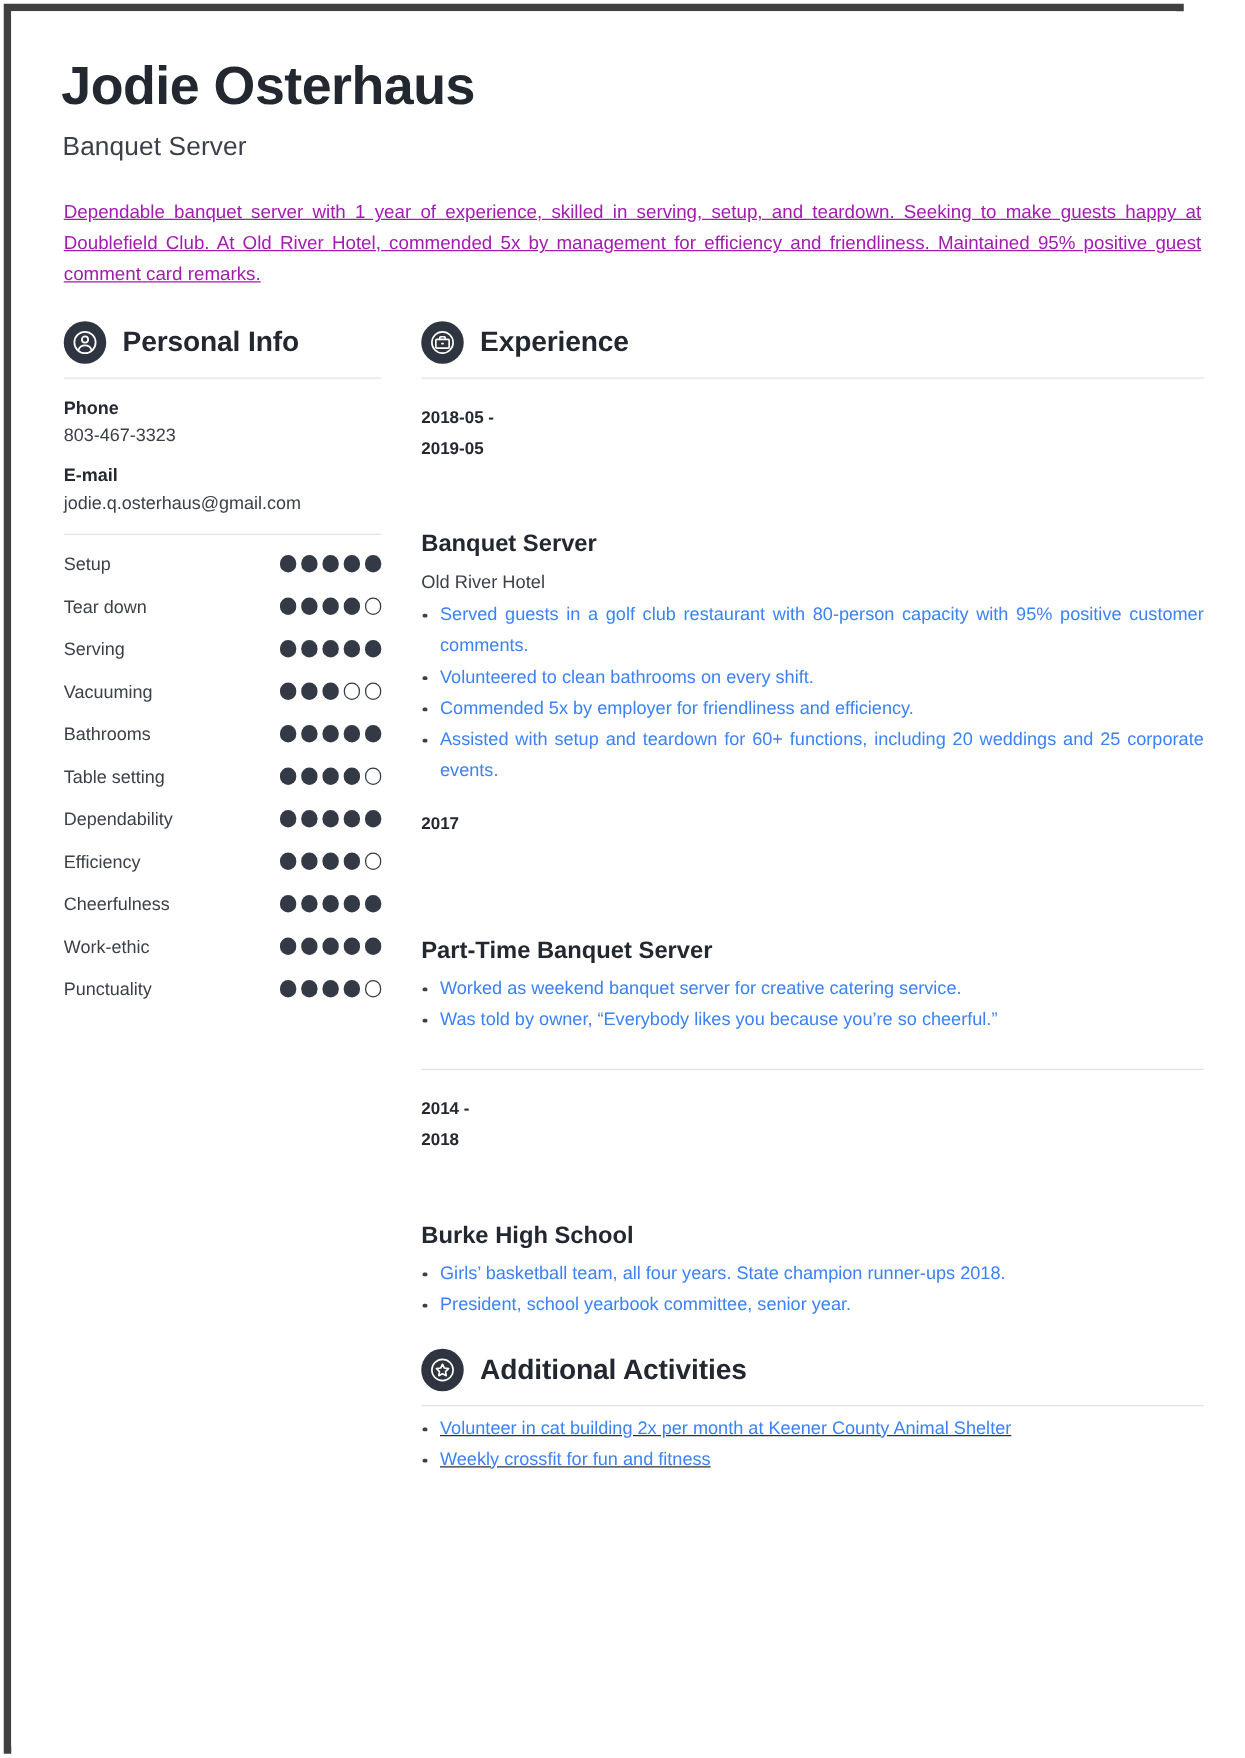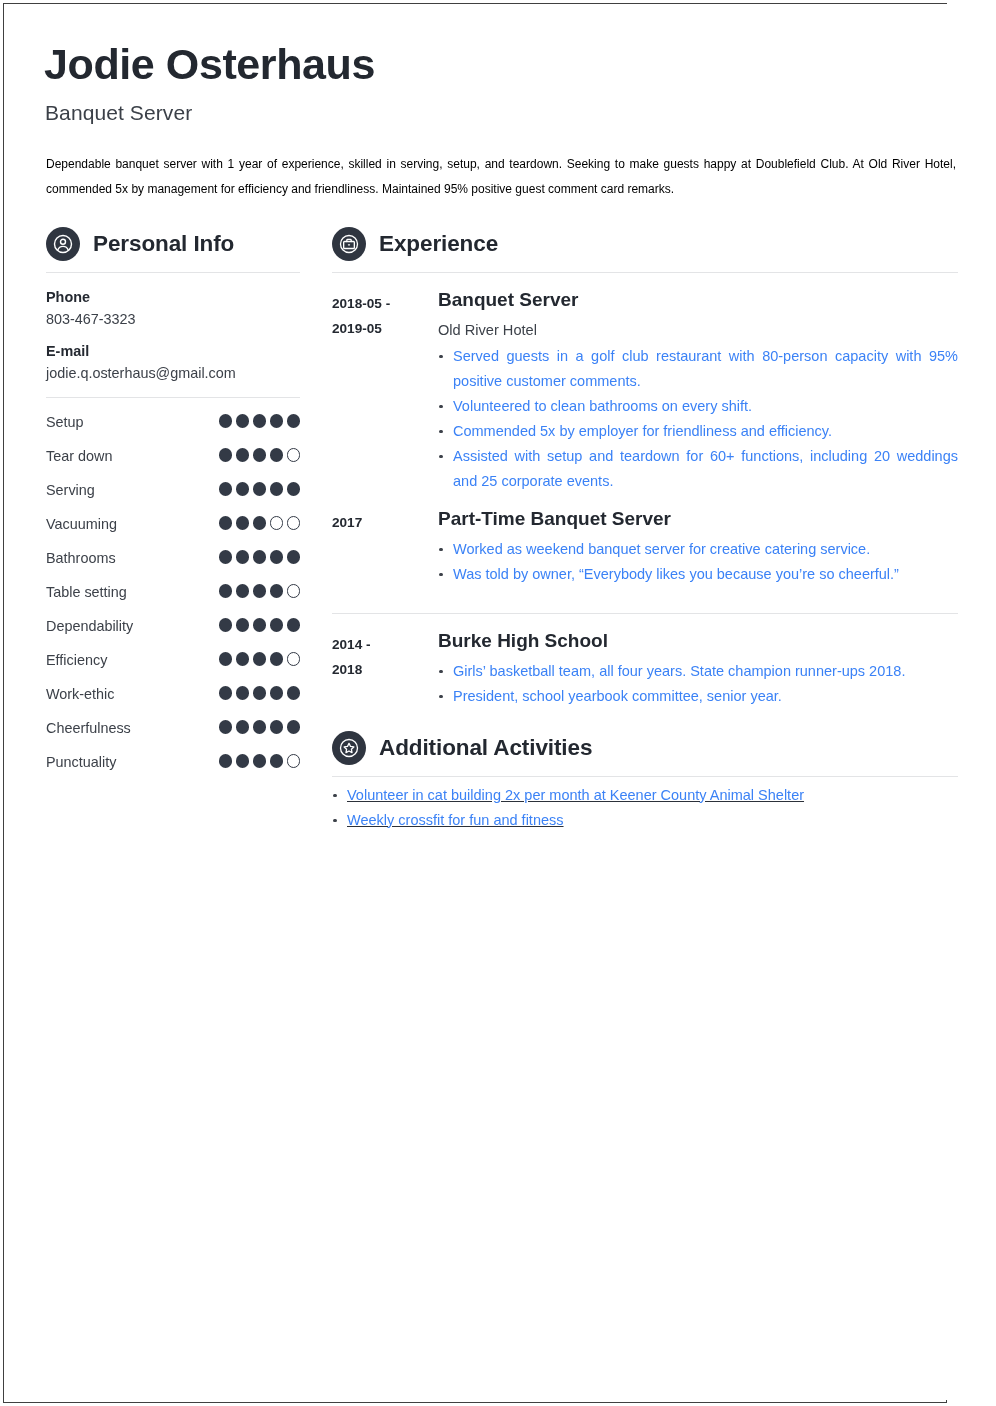--- a/index.html
+++ b/index.html
@@ -15,21 +15,21 @@
     color: #2c313a;
     -webkit-font-smoothing: antialiased;
   }
 
   .page-frame {
     position: absolute;
     left: 3px;
     top: 3px;
     width: 944px;
     height: 1400px;
-    border: 1px solid #404040;
+    border: 6px solid #404040;
     background: #ffffff;
   }
   .page-frame::before {
     content: "";
     position: absolute;
     left: 2px; top: 2px; right: 2px; bottom: 2px;
     border: 1px solid #d9d9c4;
     pointer-events: none;
   }
 
@@ -54,24 +54,25 @@
   .job-title {
     font-size: 21px;
     font-weight: normal;
     color: #3b4048;
     margin: 14px 0 0 3px;
     letter-spacing: 0.1px;
   }
   .summary {
     margin: 27px 0 0 4px;
     width: 910px;
-    font-size: 12px;
+    font-size: 15px;
     line-height: 25px;
-    color: #000000;
+    color: #a21caf;
     text-align: justify;
+    text-decoration: underline;
   }
 
   
   .columns {
     display: flex;
     margin-top: 25px;
   }
   .col-left {
     width: 258px;
     flex: 0 0 258px;
@@ -151,20 +152,21 @@
     border-radius: 50%;
     box-sizing: border-box;
   }
   .dot.on  { background: #333a46; }
   .dot.off { background: #ffffff; border: 1.4px solid #333a46; }
 
   
   .entry {
     display: flex;
     margin-top: 16px;
+    flex-direction: column;
   }
   .entry-date {
     flex: 0 0 106px;
     font-size: 13.6px;
     font-weight: bold;
     color: #242931;
     line-height: 25px;
     padding-top: 2px;
   }
   .entry-body { flex: 1 1 auto; }
@@ -325,31 +327,31 @@
                 <div class="skill-name">Efficiency</div>
                 <div class="skill-dots">
                   <span class="dot on"></span>
                   <span class="dot on"></span>
                   <span class="dot on"></span>
                   <span class="dot on"></span>
                   <span class="dot off"></span>
                 </div>
               </div>
               <div class="skill-row">
+                <div class="skill-name">Cheerfulness</div>
+                <div class="skill-dots">
+                  <span class="dot on"></span>
+                  <span class="dot on"></span>
+                  <span class="dot on"></span>
+                  <span class="dot on"></span>
+                  <span class="dot on"></span>
+                </div>
+              </div>
+              <div class="skill-row">
                 <div class="skill-name">Work-ethic</div>
-                <div class="skill-dots">
-                  <span class="dot on"></span>
-                  <span class="dot on"></span>
-                  <span class="dot on"></span>
-                  <span class="dot on"></span>
-                  <span class="dot on"></span>
-                </div>
-              </div>
-              <div class="skill-row">
-                <div class="skill-name">Cheerfulness</div>
                 <div class="skill-dots">
                   <span class="dot on"></span>
                   <span class="dot on"></span>
                   <span class="dot on"></span>
                   <span class="dot on"></span>
                   <span class="dot on"></span>
                 </div>
               </div>
               <div class="skill-row">
                 <div class="skill-name">Punctuality</div>

